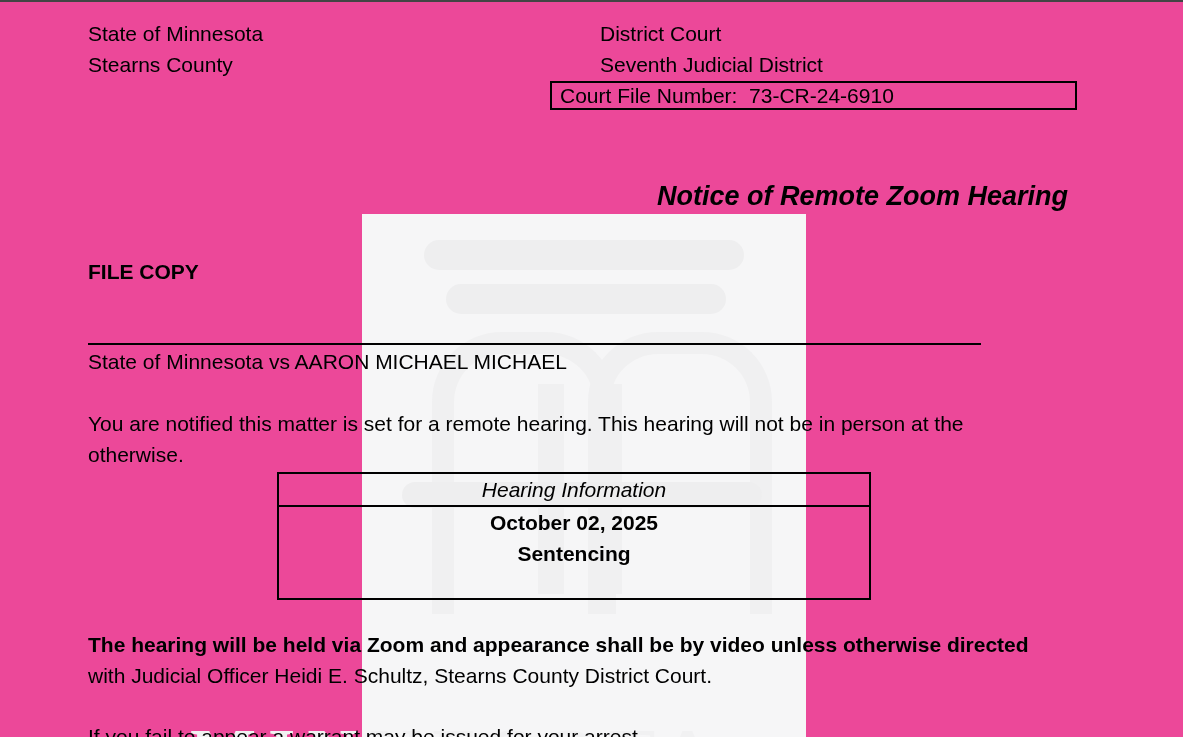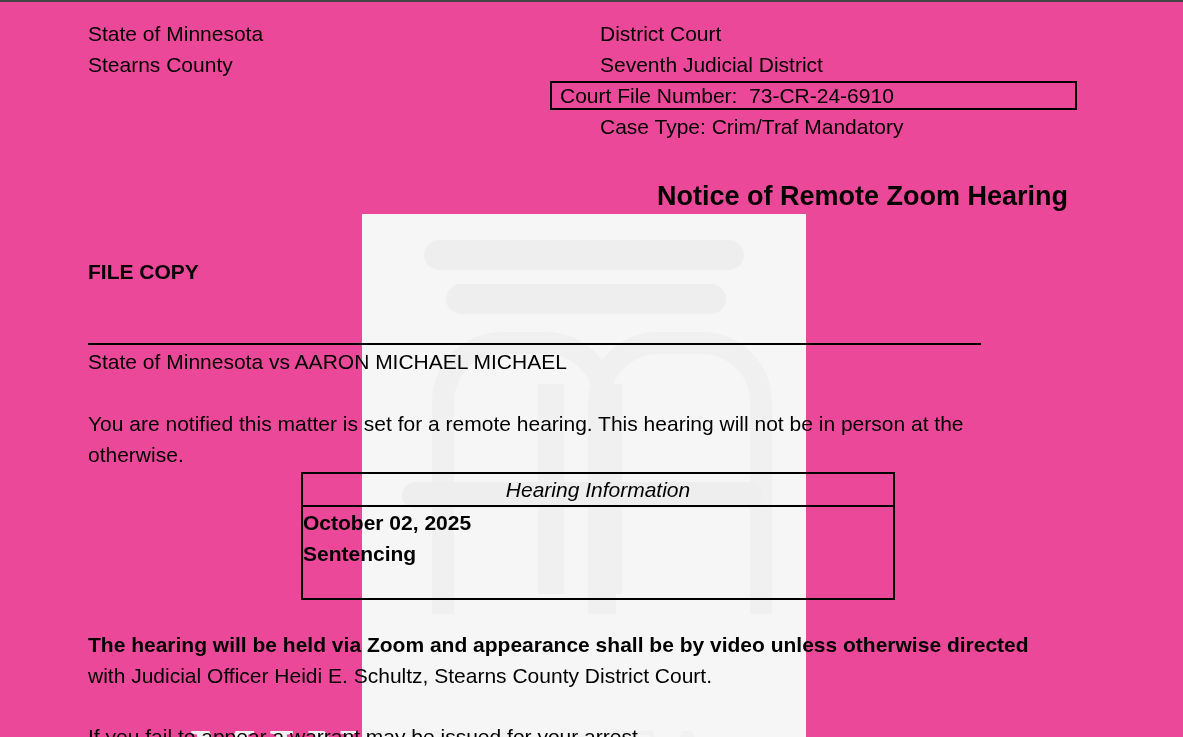--- a/index.html
+++ b/index.html
@@ -78,45 +78,45 @@
     }
     .title {
       position: absolute;
       left: 560px; top: 175px;
       width: 508px;
       text-align: right;
       font-weight: bold;
       font-size: 27px;
       line-height: 38px;
       white-space: nowrap;
+      font-style: italic;
     }
     .rule {
       position: absolute;
       left: 88px; top: 341px;
       width: 893px; height: 2px;
       background: #000;
     }
     .hearing-table {
       position: absolute;
       left: 277px; top: 470px;
       width: 594px; height: 128px;
       border: 2px solid #000;
       box-sizing: border-box;
-      margin-left: 24px;
     }
     .hearing-head {
       height: 31px;
       border-bottom: 2px solid #000;
       text-align: center;
       font-style: italic;
       font-size: 21px;
       line-height: 31px;
     }
     .hearing-row {
-      text-align: left;
+      text-align: center;
       font-weight: bold;
       font-size: 21px;
       line-height: 31px;
     }
   </style>
 </head>
 <body>
 
 <div class="top-border"></div>
 
@@ -136,21 +136,20 @@
   <div class="txt" style="left:88px; top:16px;">State of Minnesota</div>
   <div class="txt" style="left:88px; top:47px;">Stearns County</div>
 
   <div class="txt right" style="left:600px; top:16px; width:468px;">District Court</div>
   <div class="txt right" style="left:600px; top:47px; width:468px;">Seventh Judicial District</div>
 
   <div class="file-box"></div>
   <div class="txt right" style="left:560px; top:78px; width:508px;">
     <span>Court File Number:</span>&nbsp;&nbsp;<span>73-CR-24-6910</span>
   </div>
-  <div class="txt right" style="left:600px; top:109px; width:468px;">Case Type: Crim/Traf Mandatory</div>
 
   <div class="title">Notice of Remote Zoom Hearing</div>
 
   <div class="txt bold" style="left:88px; top:254px;">FILE COPY</div>
 
   <div class="rule"></div>
 
   <div class="txt" style="left:88px; top:344px;">State of Minnesota vs AARON MICHAEL MICHAEL</div>
 
   <div class="txt" style="left:88px; top:406px;">You are notified this matter is set for a remote hearing. This hearing will not be in person at the</div>

